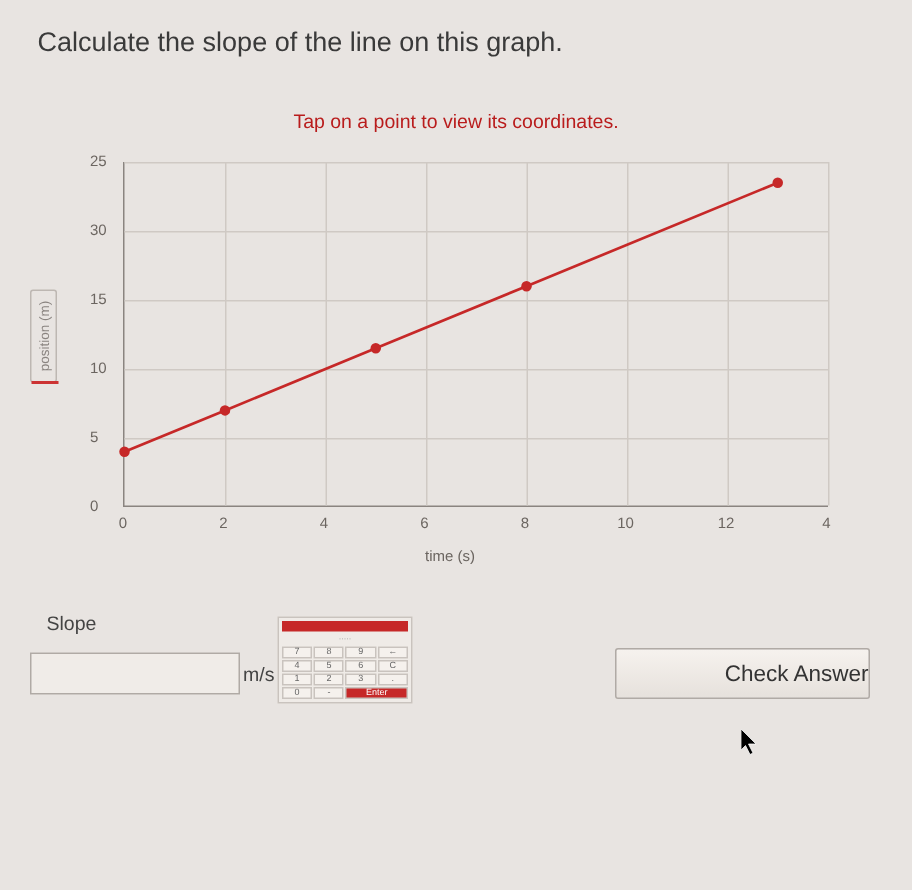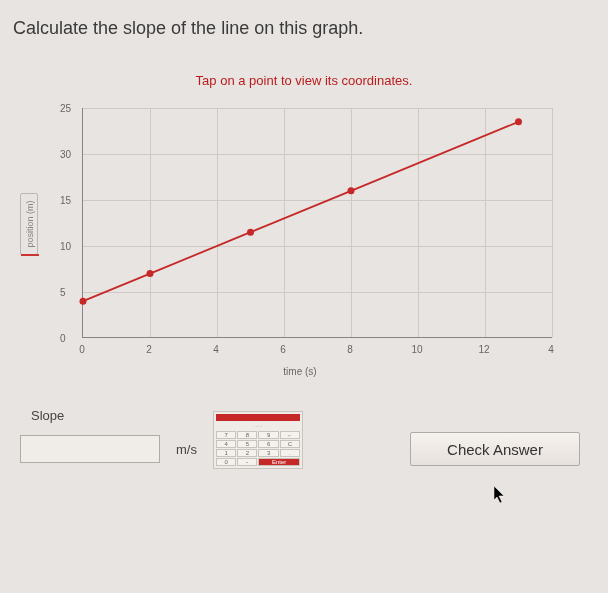--- a/index.html
+++ b/index.html
@@ -7,21 +7,21 @@
     width: 608px;
     height: 593px;
     background: #e8e4e1;
     font-family: Arial, sans-serif;
     overflow: hidden;
     position: relative;
   }
   .question {
     font-size: 18px;
     color: #3a3a3a;
-    padding: 18px 14px 6px 13px;
+    padding: 18px 14px 6px 25px;
     font-weight: 400;
   }
   .instruction {
     text-align: center;
     font-size: 13px;
     color: #b91c1c;
     margin-top: 28px;
     margin-bottom: 10px;
   }
   .chart-area {
@@ -84,21 +84,21 @@
   }
   .slope-label {
     font-size: 13px;
     color: #444;
     margin-left: 11px;
     margin-bottom: 6px;
   }
   .bottom-row {
     display: flex;
     align-items: center;
-    gap: 16px;
+    gap: 2px;
     margin-left: 0px;
   }
   .answer-input {
     width: 140px;
     height: 28px;
     border: 1px solid #b0aaa5;
     background: #f0ece8;
     padding: 2px 6px;
     font-size: 13px;
   }
@@ -148,20 +148,21 @@
     width: 170px;
     height: 34px;
     border: 1px solid #b0aaa5;
     background: linear-gradient(#f6f2ee, #e6e1dc);
     font-size: 15px;
     color: #333;
     cursor: pointer;
     border-radius: 2px;
     margin-left: auto;
     margin-right: 8px;
+    text-align: right;
   }
   .cursor {
     position:absolute;
     pointer-events:none;
   }
 </style>
 </head>
 <body>
 
 <div class="question">Calculate the slope of the line on this graph.</div>

